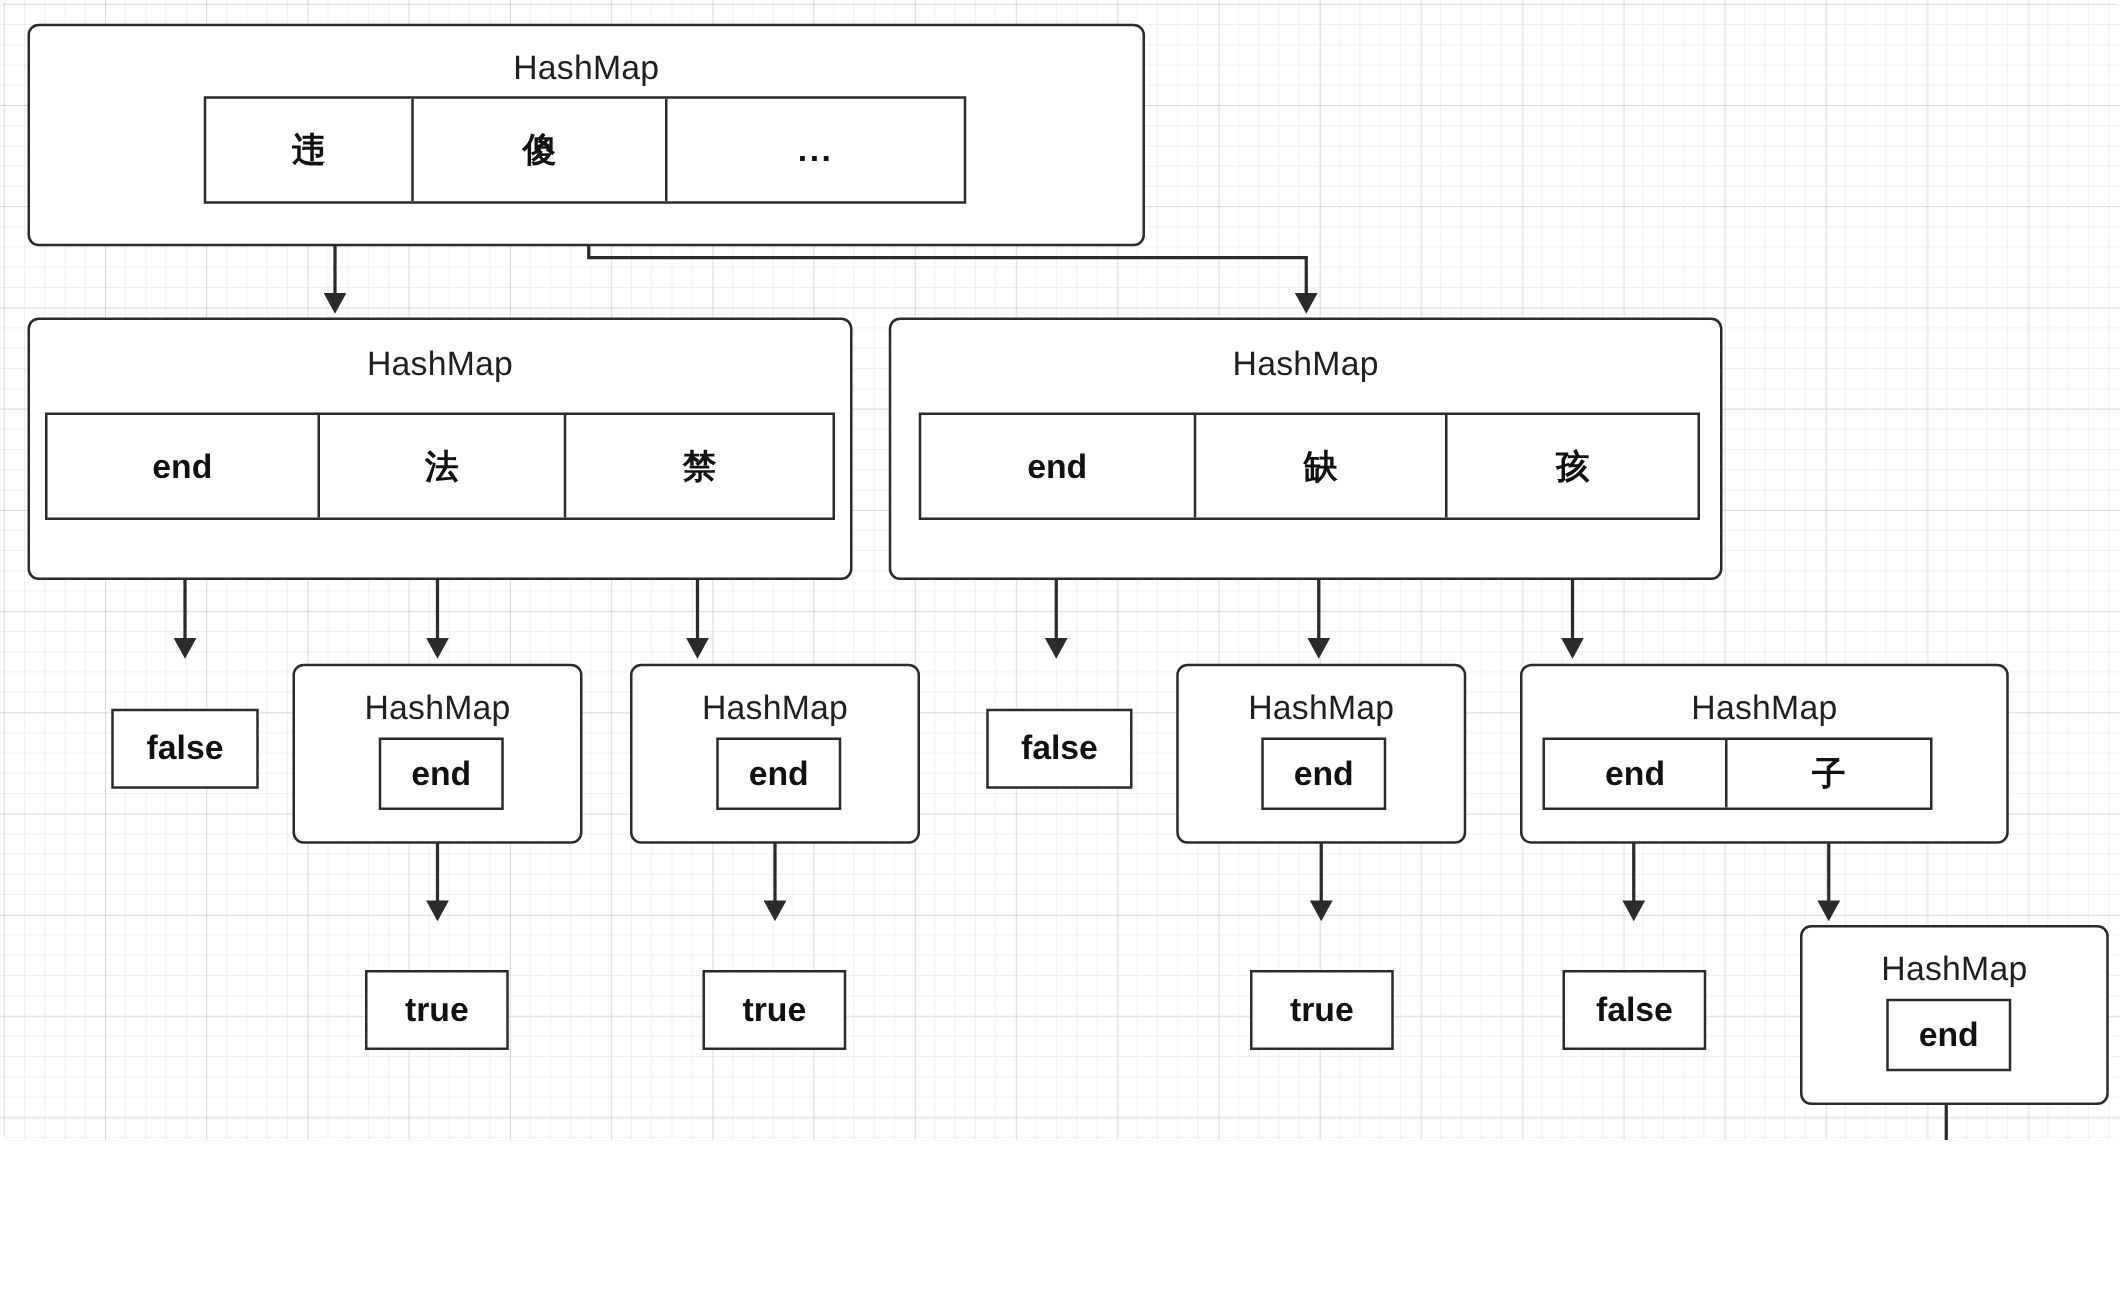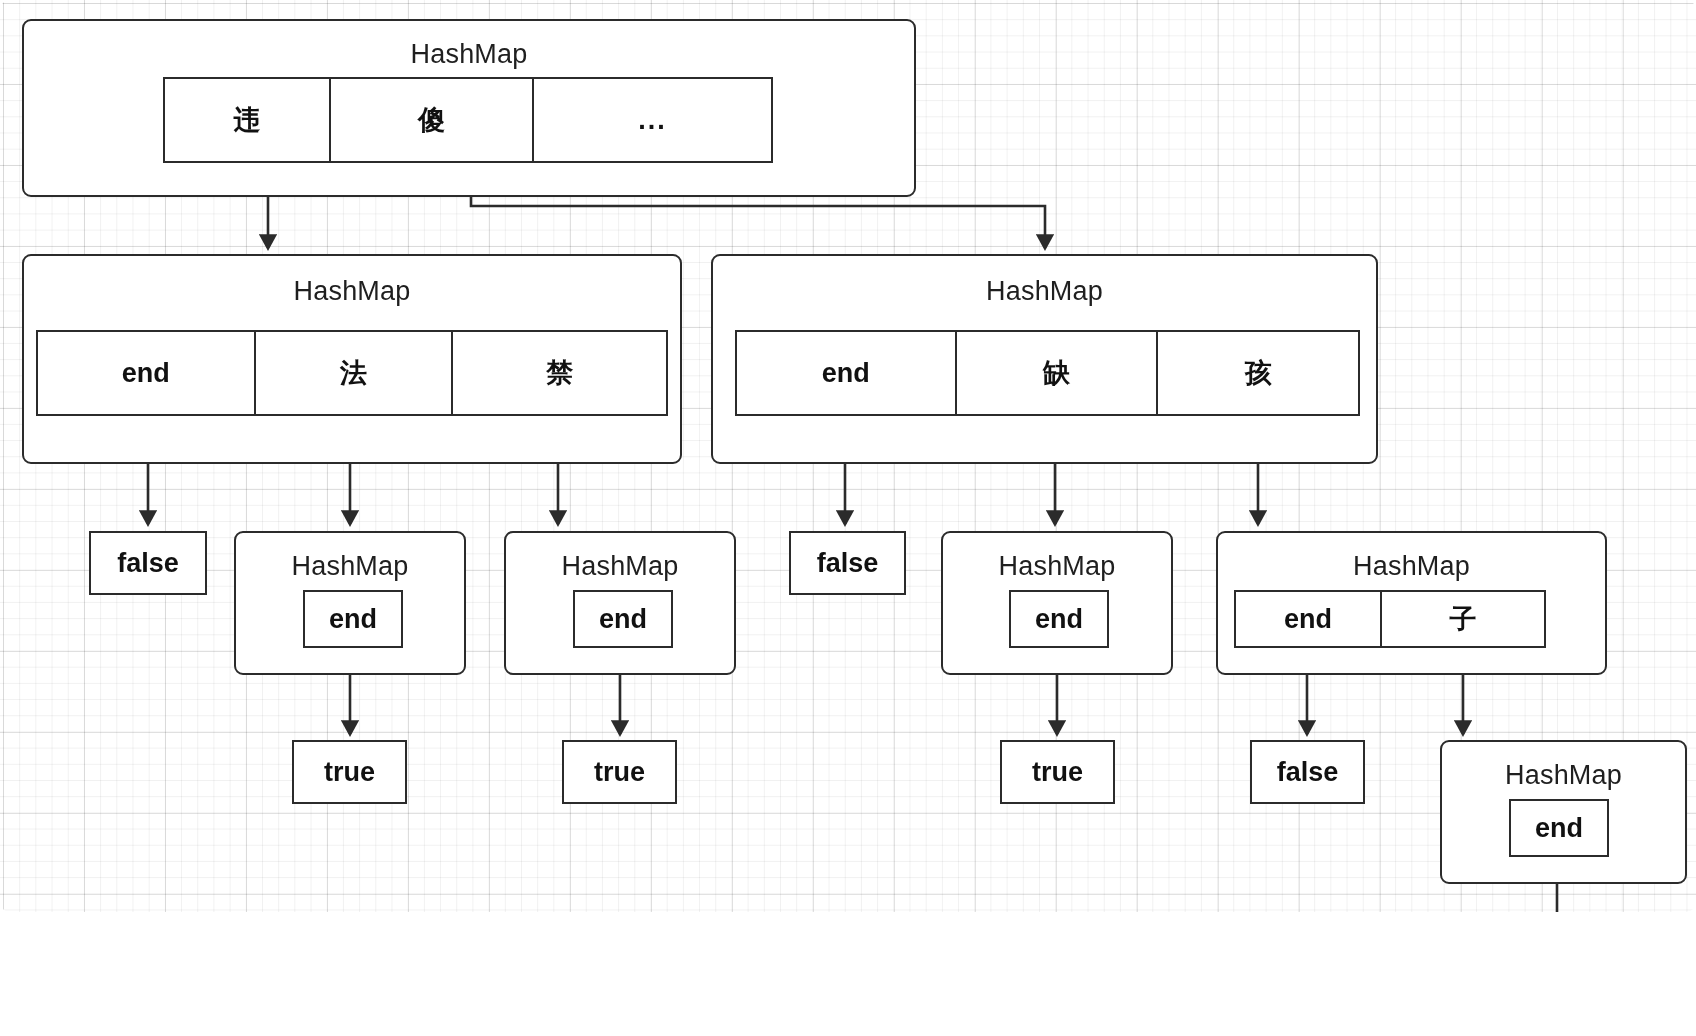--- a/index.html
+++ b/index.html
@@ -37,21 +37,21 @@
     height: 1036px;
     pointer-events: none;
   }
   .node {
     position: absolute;
     box-sizing: border-box;
     background: #ffffff;
     border: 2.5px solid #2b2b2b;
   }
   .node.rounded { border-radius: 9px; }
-  .node.sharp   { border-radius: 0px; }
+  .node.sharp   { border-radius: 0px; margin-top: 36px; }
   .node-title {
     position: absolute;
     left: 0;
     right: 0;
     text-align: center;
     color: #1f1f1f;
     font-size: 27px;
     line-height: 1;
     letter-spacing: 0.2px;
   }

